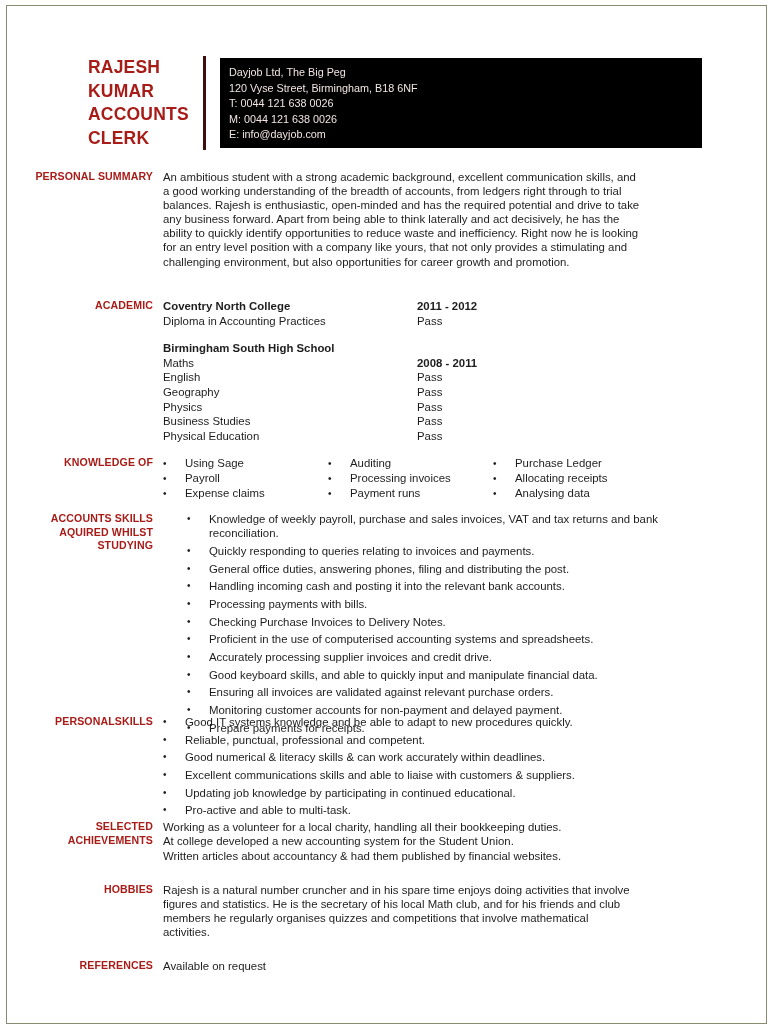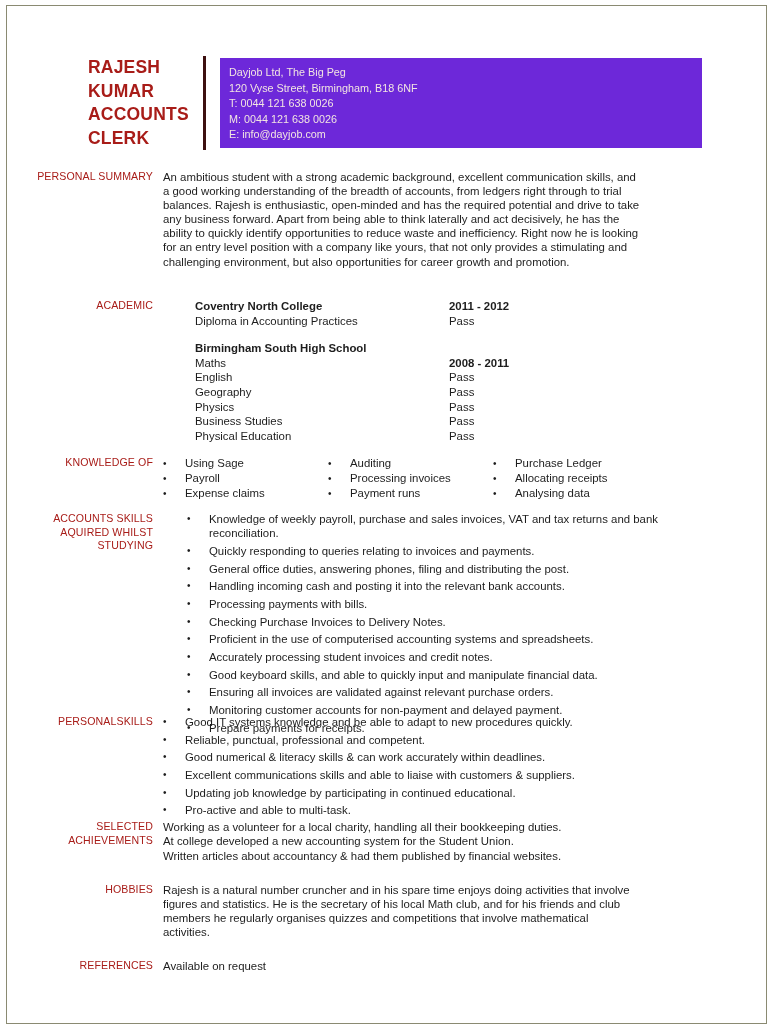--- a/index.html
+++ b/index.html
@@ -61,21 +61,21 @@
     line-height: 23.5px;
     letter-spacing: 0.2px;
     white-space: nowrap;
   }
   .contact-box {
     position: absolute;
     left: 132px;
     top: 2px;
     width: 482px;
     height: 90px;
-    background: #6d28d9;
+    background: #000000;
     box-sizing: border-box;
     padding: 7px 0 0 9px;
   }
   .contact-line {
     color: #f2e4e2;
     font-size: 10.8px;
     line-height: 15.6px;
     white-space: nowrap;
   }
 
@@ -85,21 +85,21 @@
     display: flex;
   }
   .sec-label {
     width: 157px;
     min-width: 157px;
     text-align: right;
     padding-right: 10px;
     box-sizing: border-box;
     color: #a81c18;
     font-size: 10.6px;
-    font-weight: normal;
+    font-weight: bold;
     line-height: 13.6px;
     letter-spacing: 0.1px;
   }
   .sec-body {
     flex: 1;
   }
   .para {
     font-size: 11.4px;
     line-height: 14.1px;
     color: #1d1d1d;
@@ -185,21 +185,21 @@
       </div>
     </div>
 
     <div class="section" style="left:6px; top:170px; width:710px;">
       <div class="sec-label">PERSONAL SUMMARY</div>
       <div class="sec-body">
         <div class="para" style="width:480px;">An ambitious student with a strong academic background, excellent communication skills, and a good working understanding of the breadth of accounts, from ledgers right through to trial balances. Rajesh is enthusiastic, open-minded and has the required potential and drive to take any business forward. Apart from being able to think laterally and act decisively, he has the ability to quickly identify opportunities to reduce waste and inefficiency. Right now he is looking for an entry level position with a company like yours, that not only provides a stimulating and challenging environment, but also opportunities for career growth and promotion.</div>
       </div>
     </div>
 
-    <div class="section" style="left:6px; top:299px; width:710px;gap:32px;">
+    <div class="section" style="left:6px; top:299px; width:710px;">
       <div class="sec-label">ACADEMIC</div>
       <div class="sec-body">
 
         <div>
           <div class="edu-row">
             <div class="subject bold">Coventry North College</div>
             <div class="result bold">2011 - 2012</div>
           </div>
           <div class="edu-row">
             <div class="subject">Diploma in Accounting Practices</div>
@@ -327,21 +327,21 @@
         <div class="bullet">
           <span class="dot">•</span>
           <span class="txt">Checking Purchase Invoices to Delivery Notes.</span>
         </div>
         <div class="bullet">
           <span class="dot">•</span>
           <span class="txt">Proficient in the use of computerised accounting systems and spreadsheets.</span>
         </div>
         <div class="bullet">
           <span class="dot">•</span>
-          <span class="txt">Accurately processing student invoices and credit notes.</span>
+          <span class="txt">Accurately processing supplier invoices and credit drive.</span>
         </div>
         <div class="bullet">
           <span class="dot">•</span>
           <span class="txt">Good keyboard skills, and able to quickly input and manipulate financial data.</span>
         </div>
         <div class="bullet">
           <span class="dot">•</span>
           <span class="txt">Ensuring all invoices are validated against relevant purchase orders.</span>
         </div>
         <div class="bullet">

